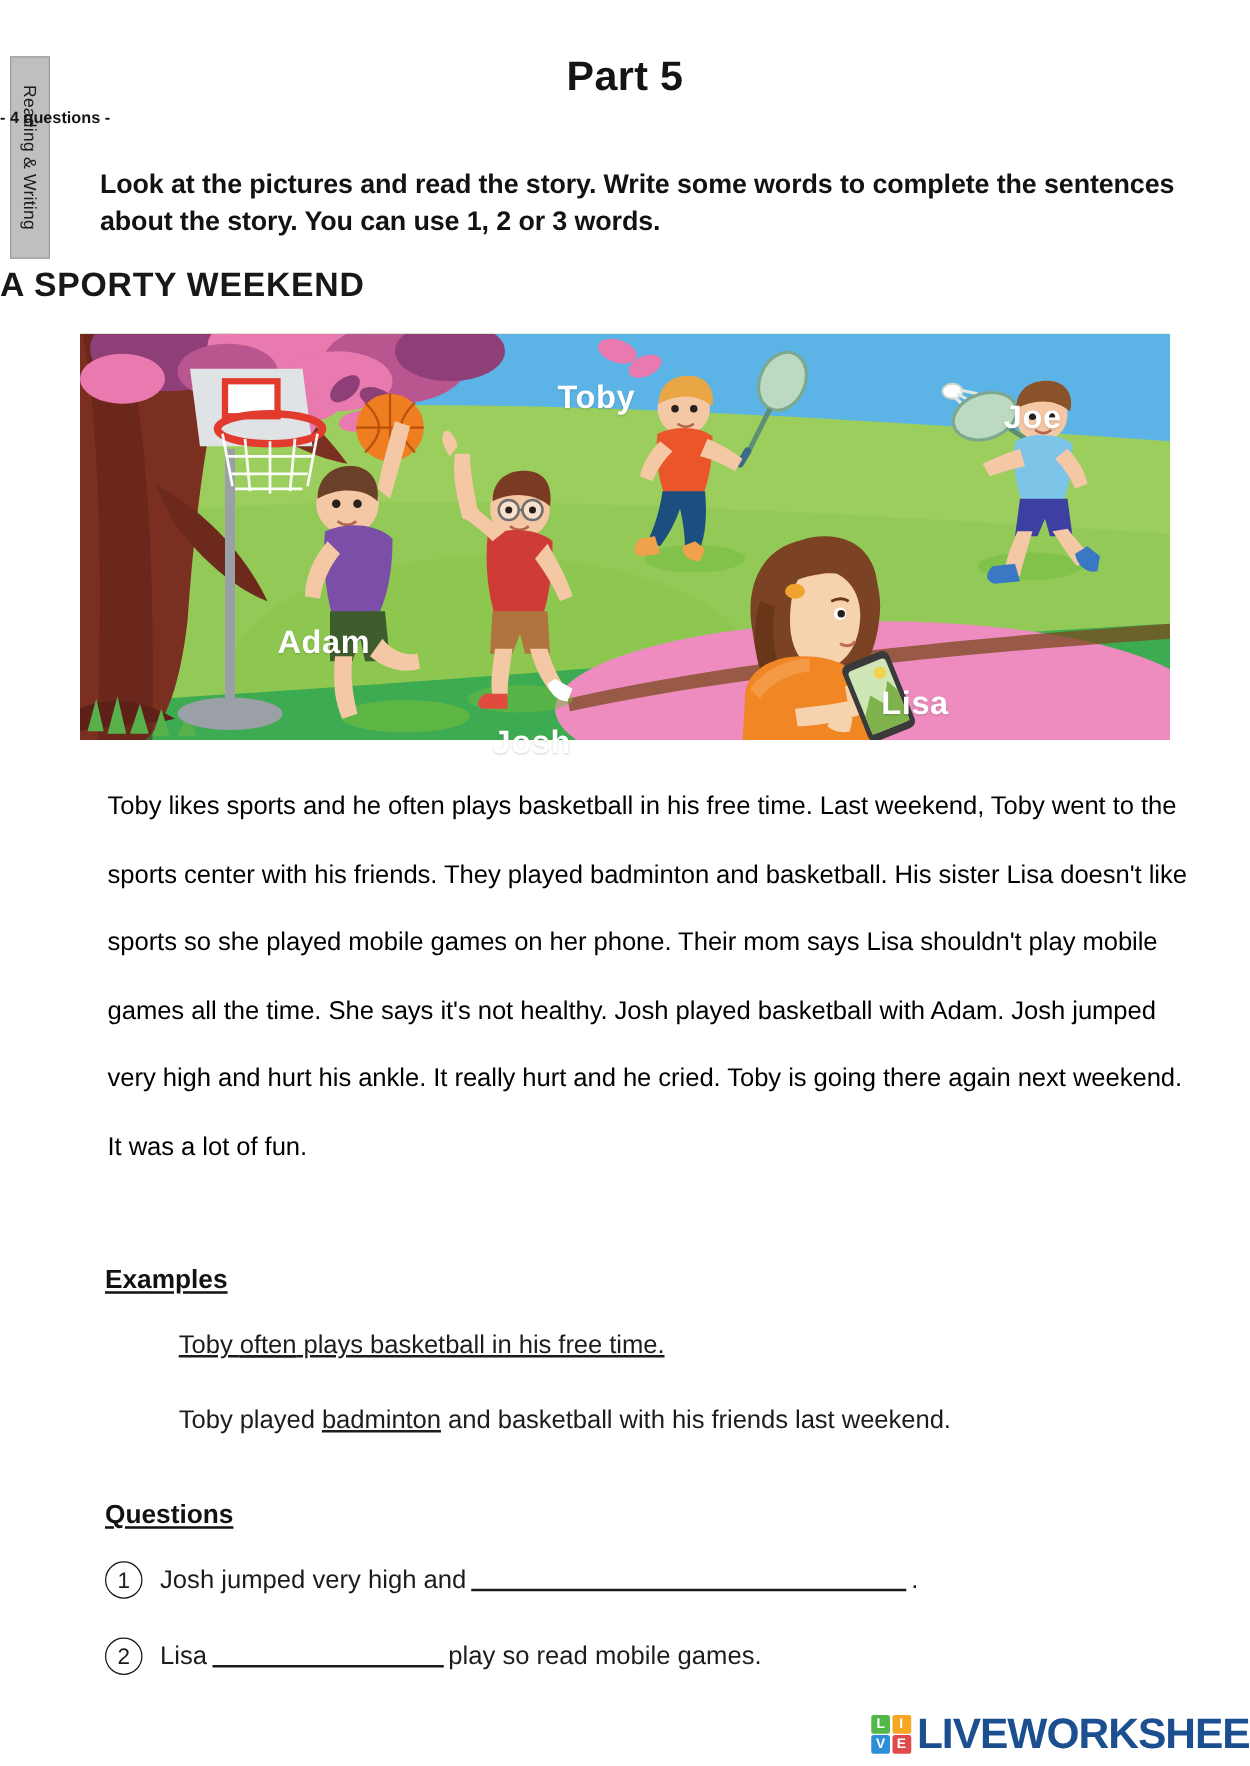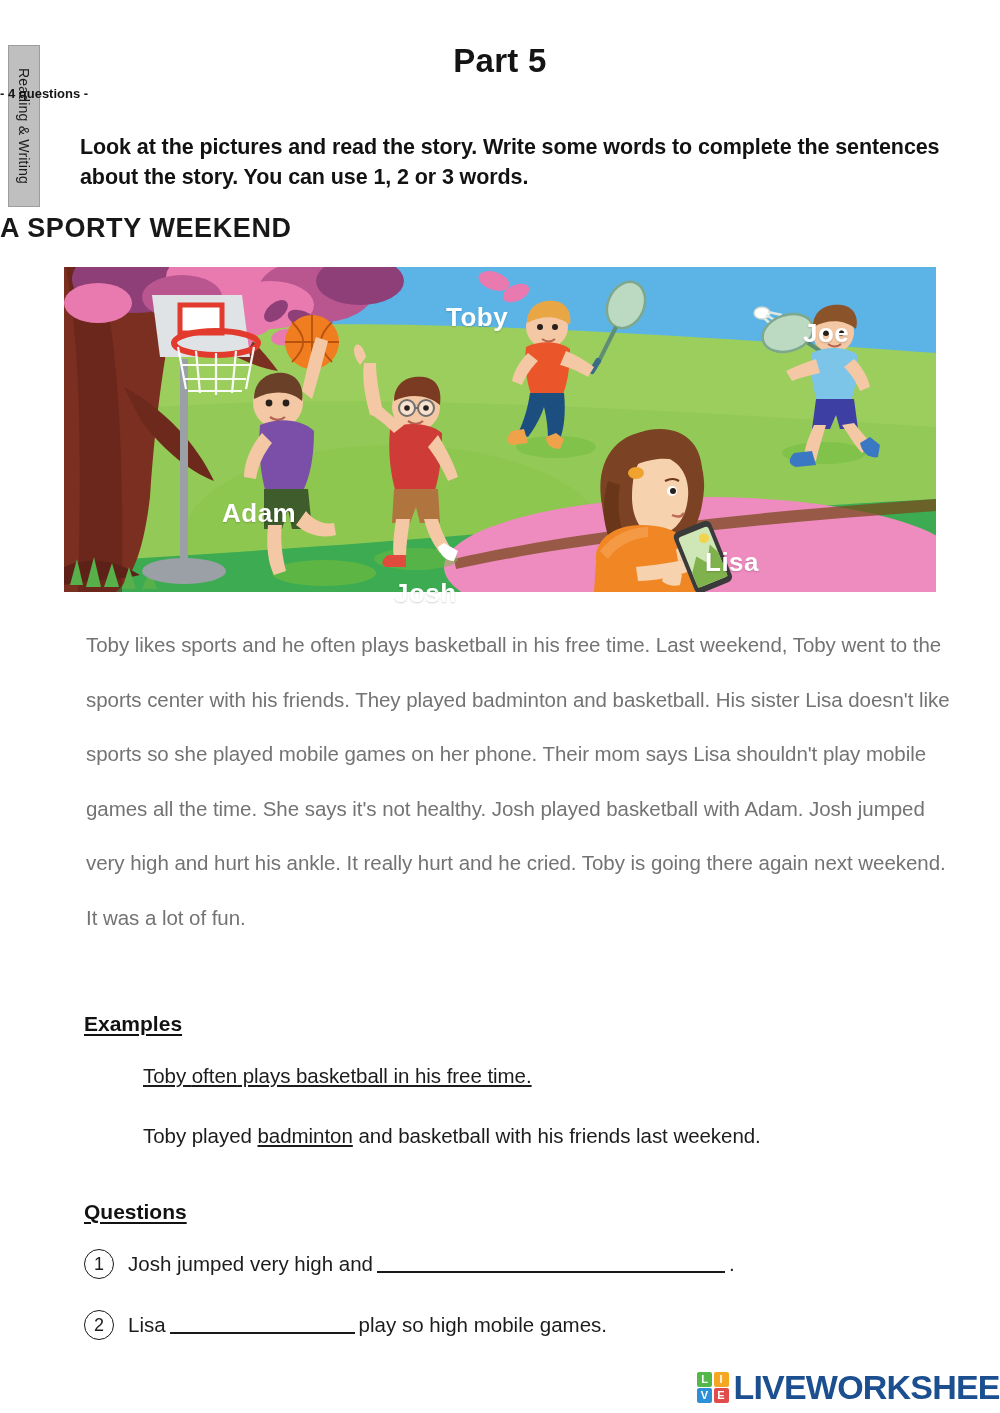--- a/index.html
+++ b/index.html
@@ -87,21 +87,21 @@
   #tag-toby { left: 446px; top: 302px; }
   #tag-joe  { left: 803px; top: 318px; }
   #tag-lisa { left: 705px; top: 547px; }
 
   
   .story {
     position: absolute;
     left: 86px; top: 618px; width: 868px;
     font-size: 20.5px;
     line-height: 54.5px;
-    color: #737373;
+    color: #000000;
     letter-spacing: -0.05px;
   }
 
   
   .sec-heading {
     position: absolute;
     font-size: 21px; font-weight: bold;
     text-decoration: underline;
     text-underline-offset: 3px;
     color: #121212;
@@ -443,21 +443,21 @@
     <span class="q-num">1</span>
     <span class="q-text">Josh jumped very high and</span>
     <span class="blank blank-long"></span>
     <span class="q-text">.</span>
   </div>
 
   <div class="question-row" id="question-2">
     <span class="q-num">2</span>
     <span class="q-text">Lisa</span>
     <span class="blank blank-mid"></span>
-    <span class="q-text">play so high mobile games.</span>
+    <span class="q-text">play so read mobile games.</span>
   </div>
 
   <div class="footer-logo">
     <div class="logo-tiles">
       <span class="tile-l">L</span>
       <span class="tile-i">I</span>
       <span class="tile-v">V</span>
       <span class="tile-e">E</span>
     </div>
     <div class="logo-word">LIVEWORKSHEETS</div>

